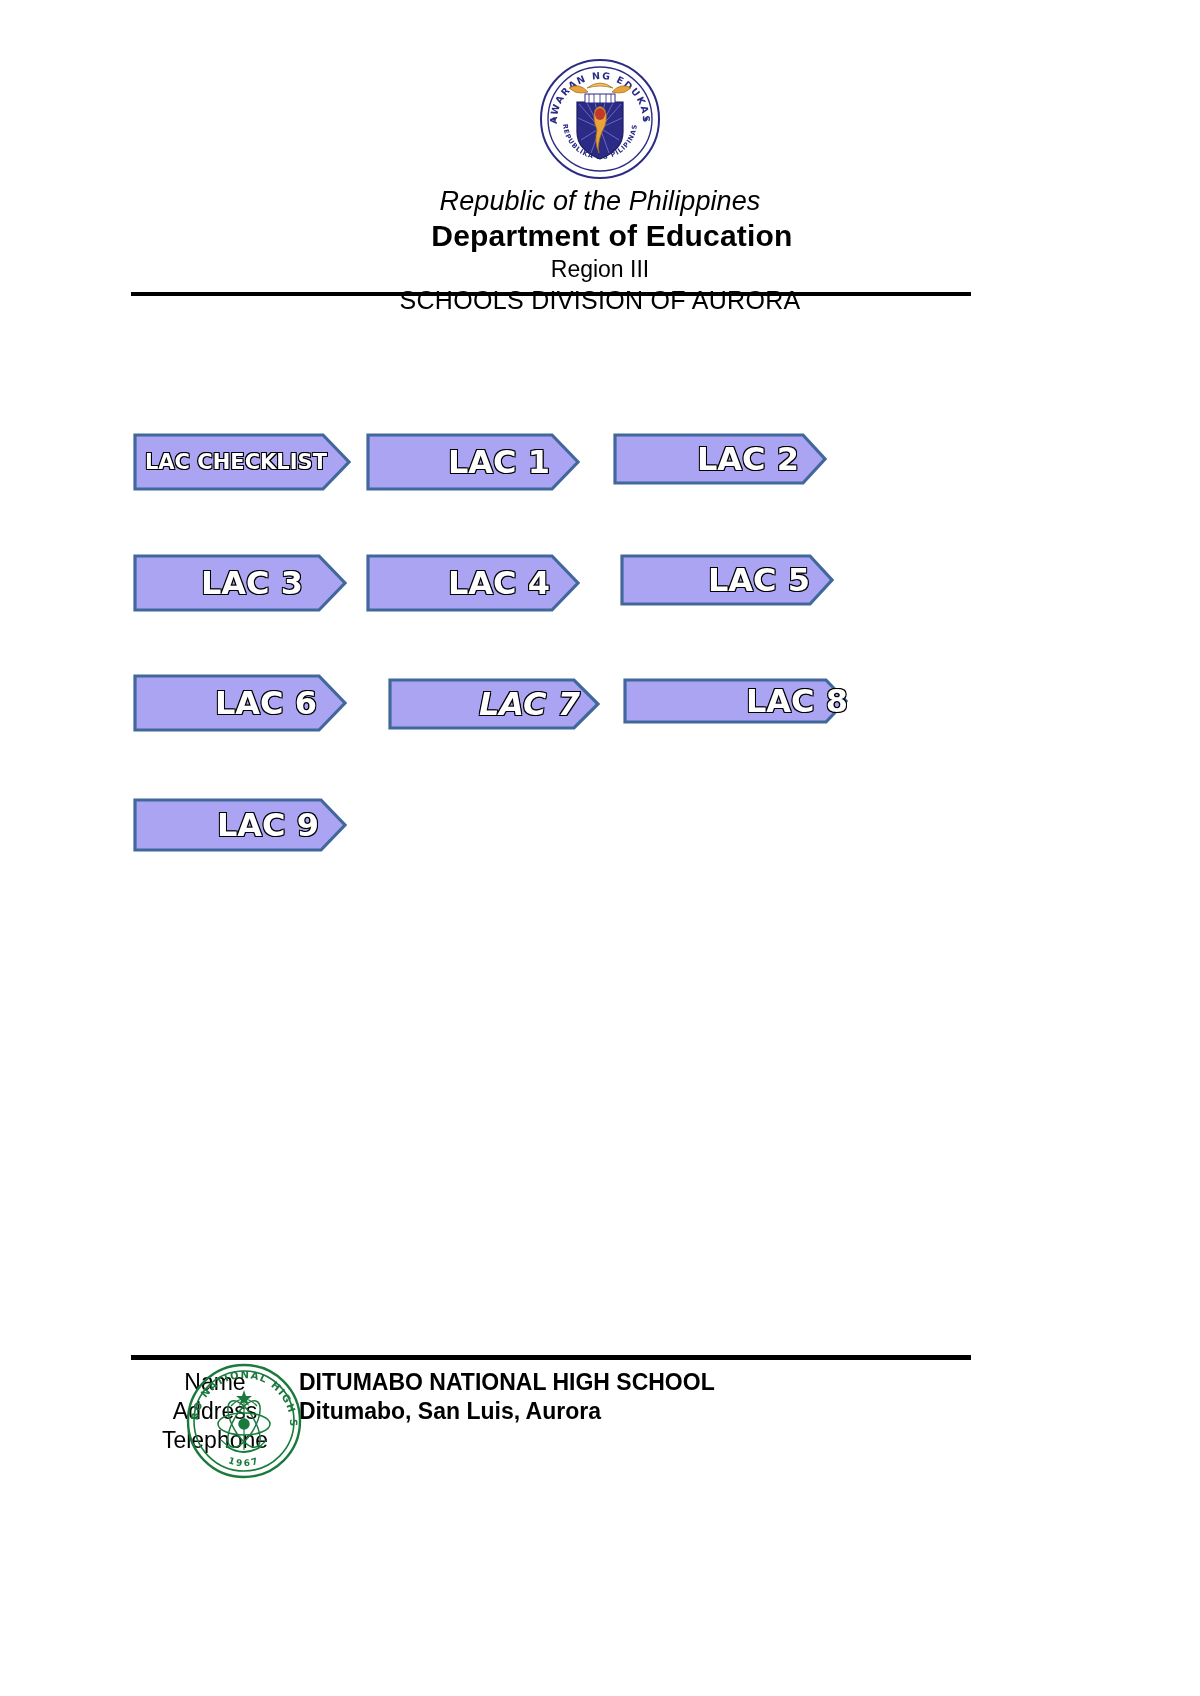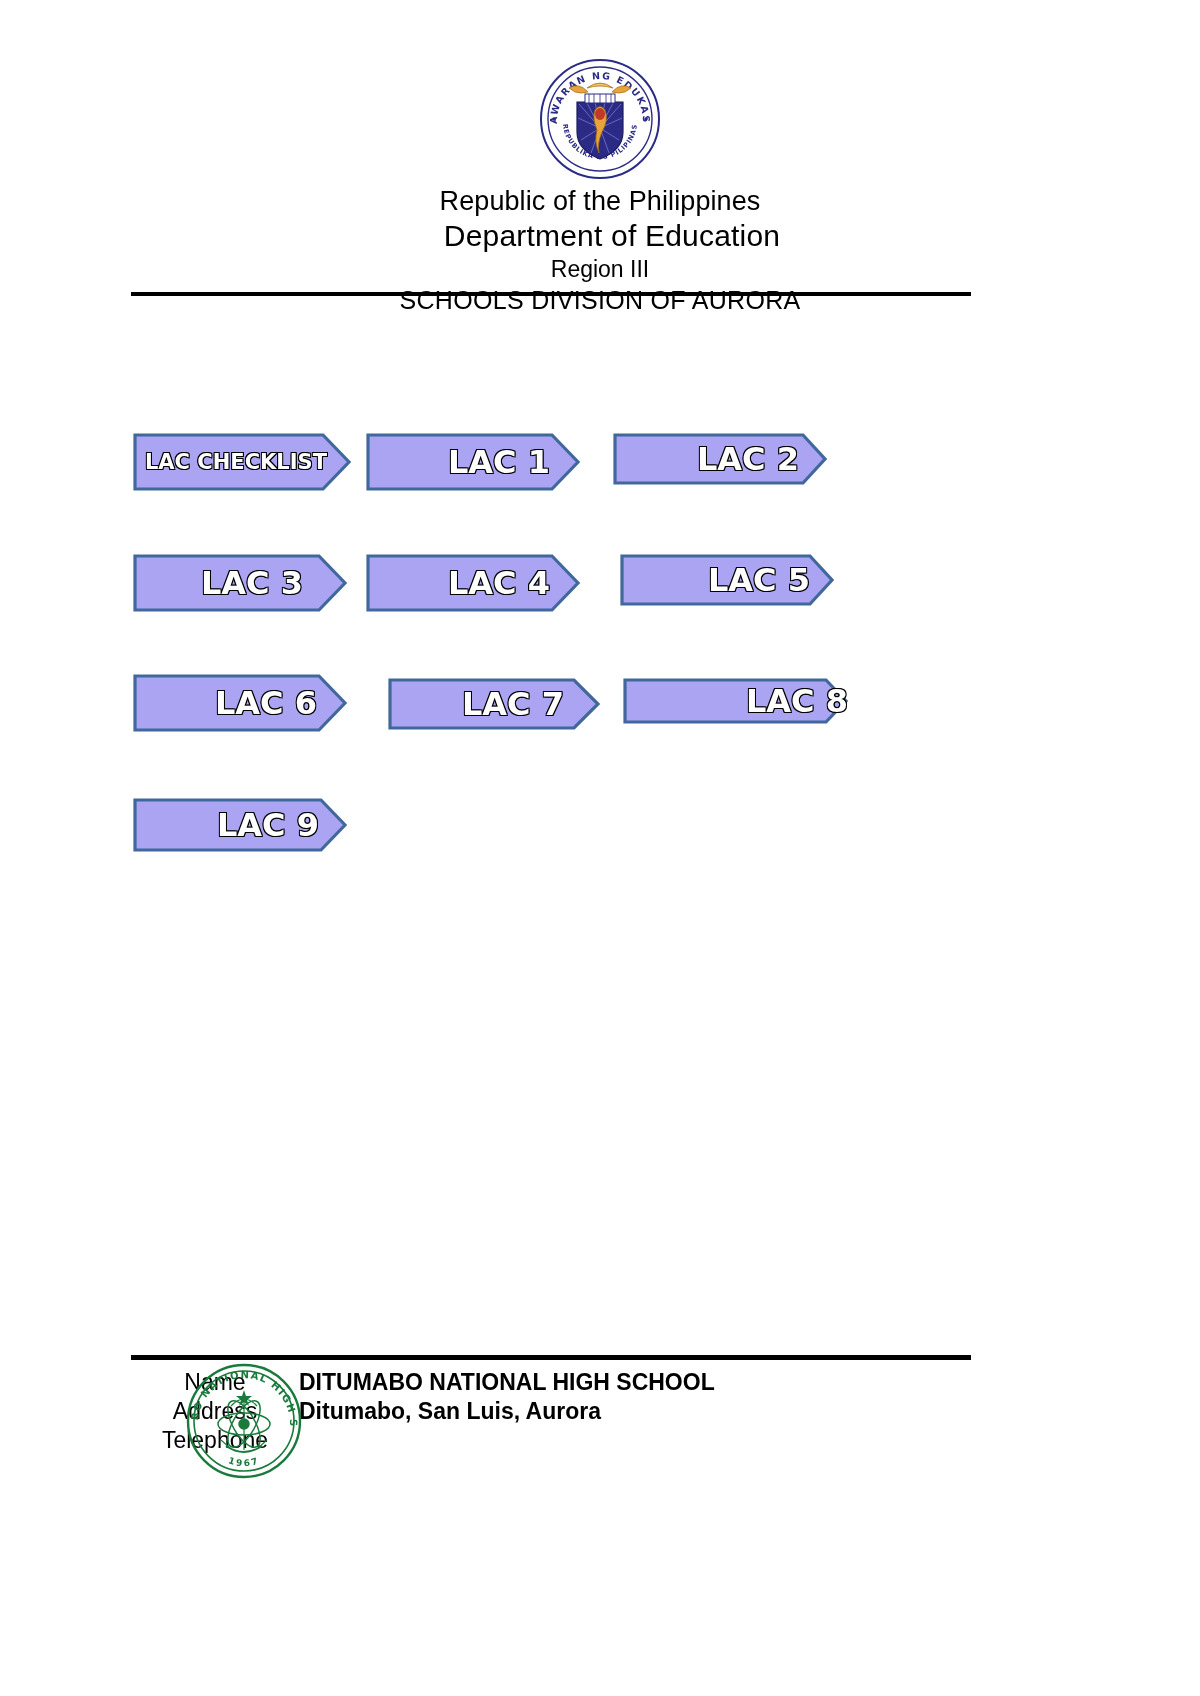--- a/index.html
+++ b/index.html
@@ -27,25 +27,26 @@
   #deped-seal {
     margin: 58px auto 4px auto;
     width: 122px;
     height: 122px;
     position: relative;
   }
   .hdr-line1 {
     font-size: 27px;
     line-height: 34px;
     letter-spacing: 0.1px;
+    font-style: italic;
   }
   .hdr-line2 {
     font-size: 30px;
     line-height: 36px;
-    font-weight: normal;
+    font-weight: bold;
     letter-spacing: 0.2px;
     padding-left: 24px;
   }
   .hdr-line3 {
     font-size: 23px;
     line-height: 30px;
   }
   .hdr-line4 {
     font-size: 25px;
     line-height: 32px;
@@ -262,21 +263,21 @@
     <svg class="arrow-svg" width="214" height="58" viewBox="0 0 214 58" preserveAspectRatio="none">
       <polygon points="2,2 186,2 212,29 186,56 2,56" fill="#aba4f2" stroke="#41689c" stroke-width="3.2"></polygon>
     </svg>
     <span class="arrow-label lbl-big" style="margin-right:30px;">LAC 6</span>
   </div>
 
   <div class="arrow tip" style="left:388px; top:678px; width:212px; height:52px;">
     <svg class="arrow-svg" width="212" height="52" viewBox="0 0 212 52" preserveAspectRatio="none">
       <polygon points="2,2 186,2 210,26 186,50 2,50" fill="#aba4f2" stroke="#41689c" stroke-width="3.2"></polygon>
     </svg>
-    <span class="arrow-label lbl-big" style="margin-right:36px;">LAC 7</span>
+    <span class="arrow-label lbl-big" style="margin-right:20px;font-style:italic;">LAC 7</span>
   </div>
 
   <div class="arrow tip" style="left:623px; top:678px; width:225px; height:46px;">
     <svg class="arrow-svg" width="225" height="46" viewBox="0 0 225 46" preserveAspectRatio="none">
       <polygon points="2,2 203,2 223,23 203,44 2,44" fill="#aba4f2" stroke="#41689c" stroke-width="3.2"></polygon>
     </svg>
     <span class="arrow-label lbl-big" style="">LAC 8</span>
   </div>
 
   <div class="arrow tip" style="left:133px; top:798px; width:214px; height:54px;">

